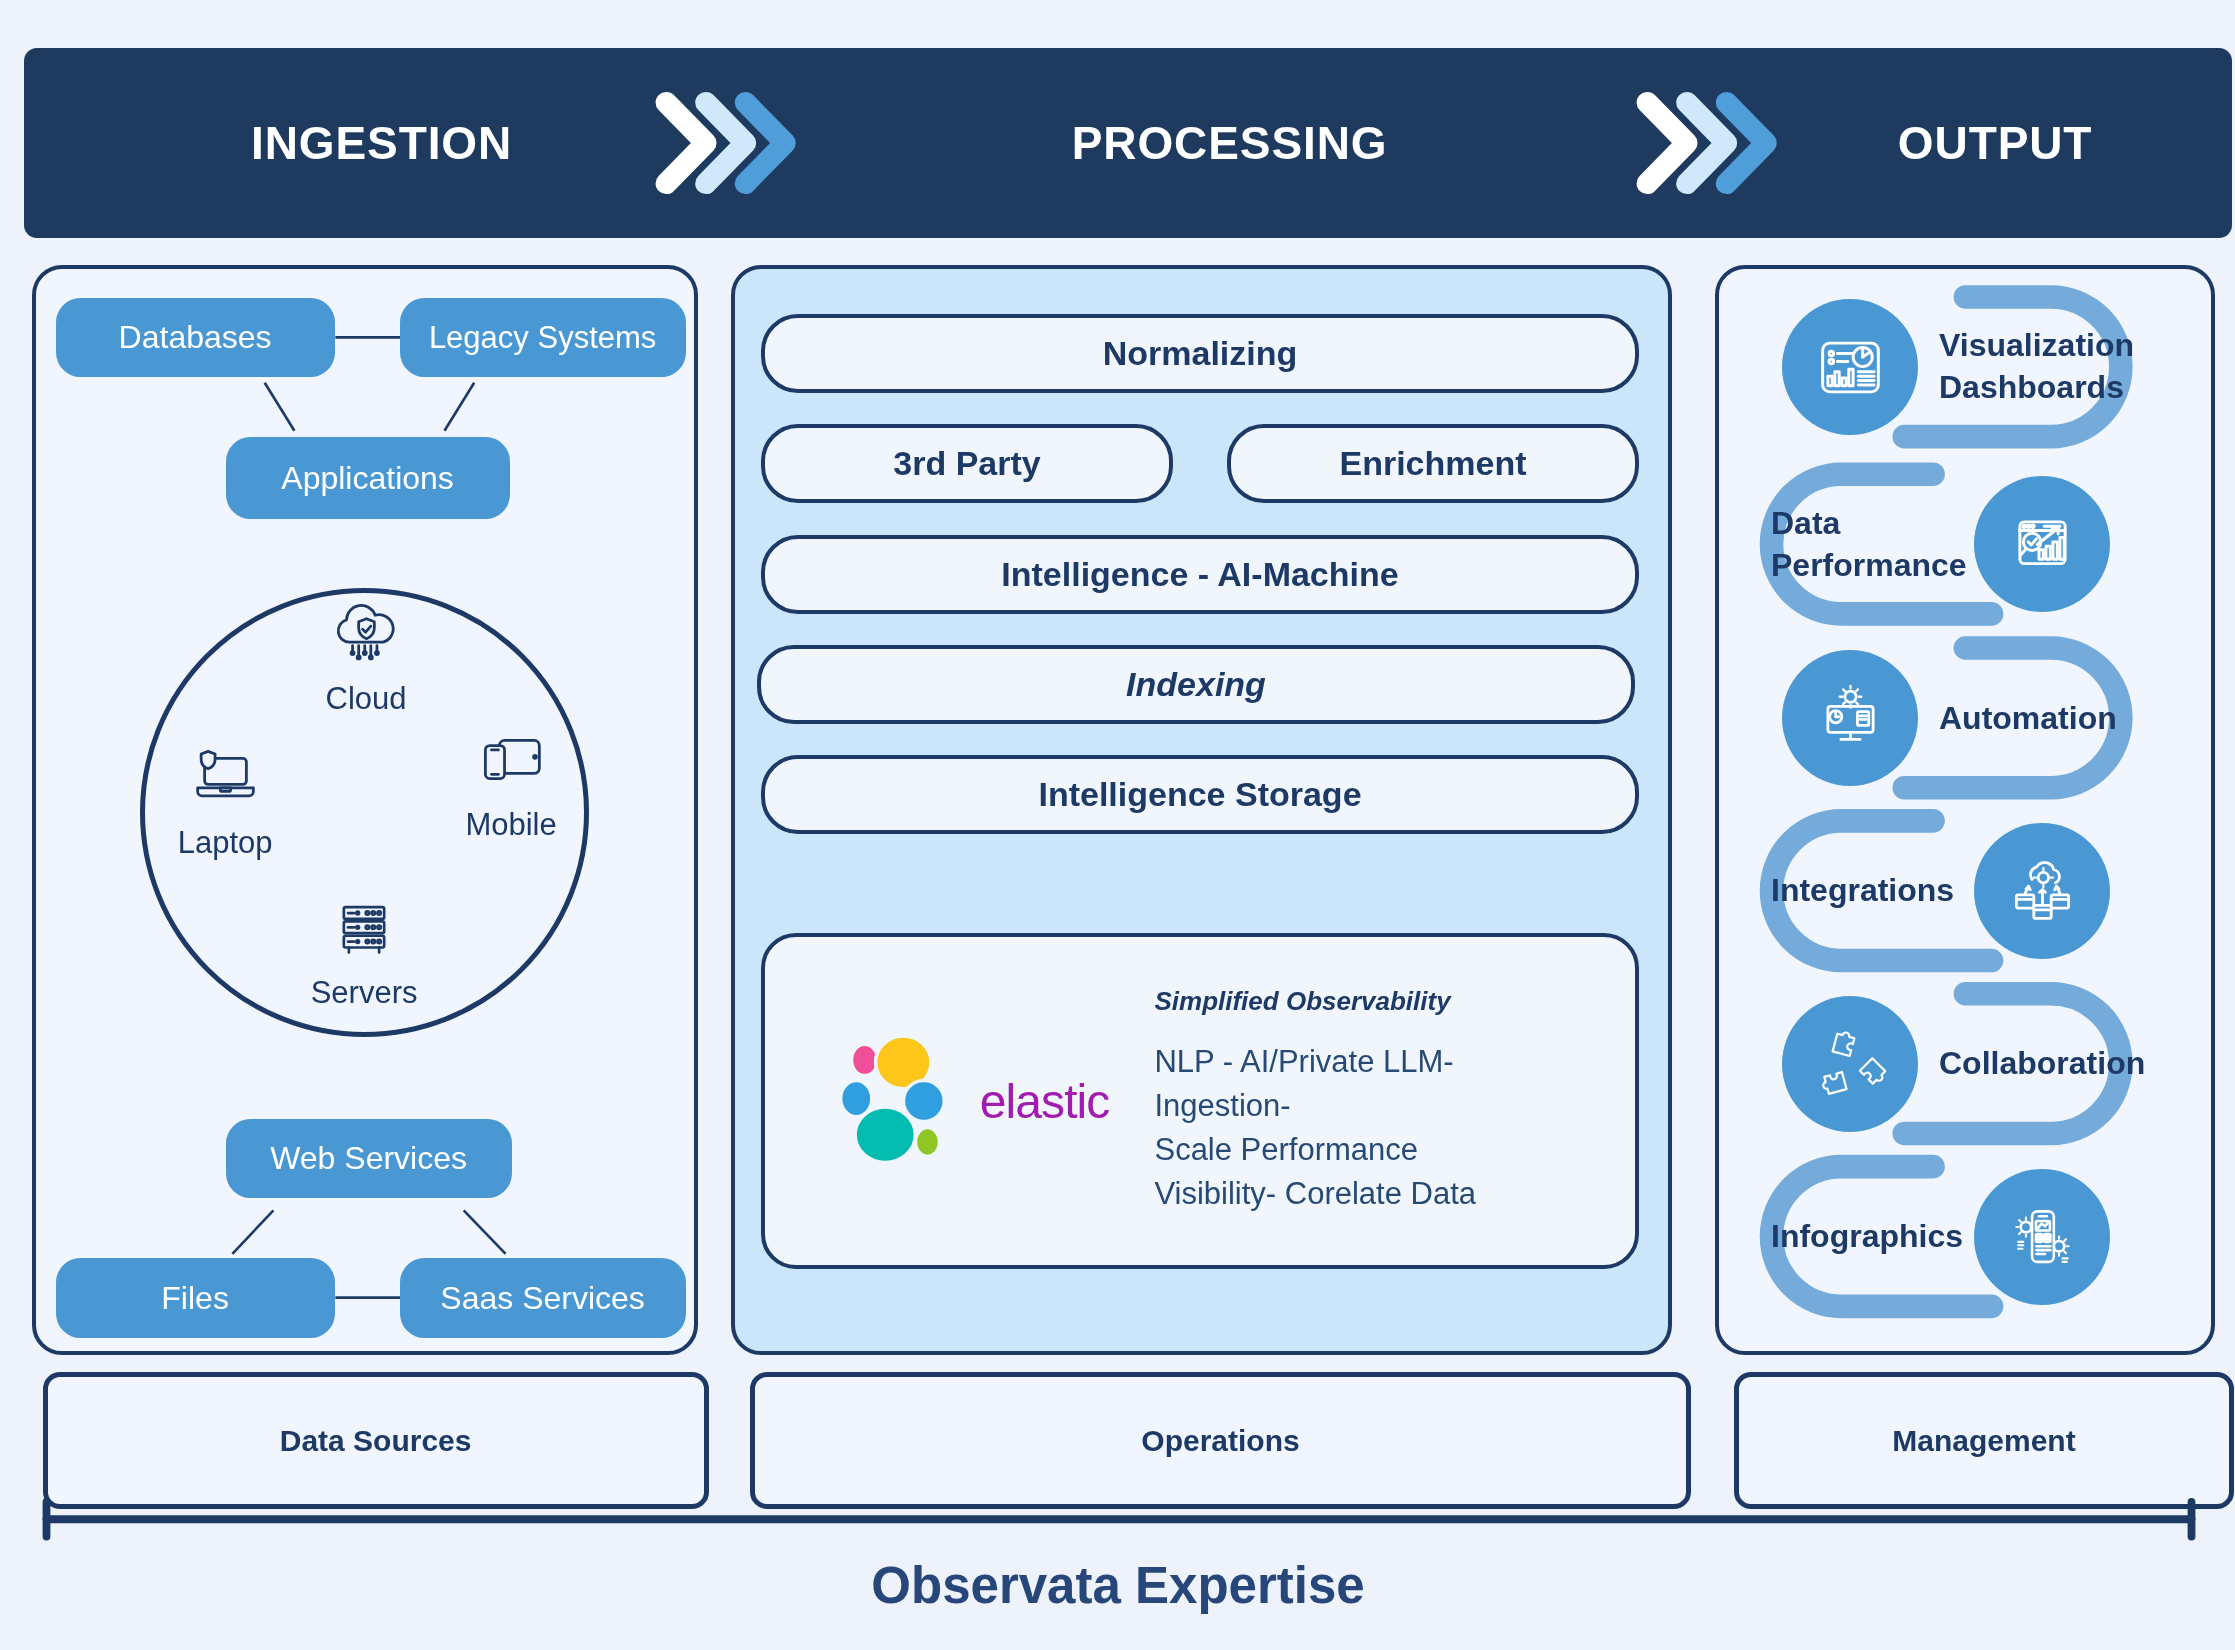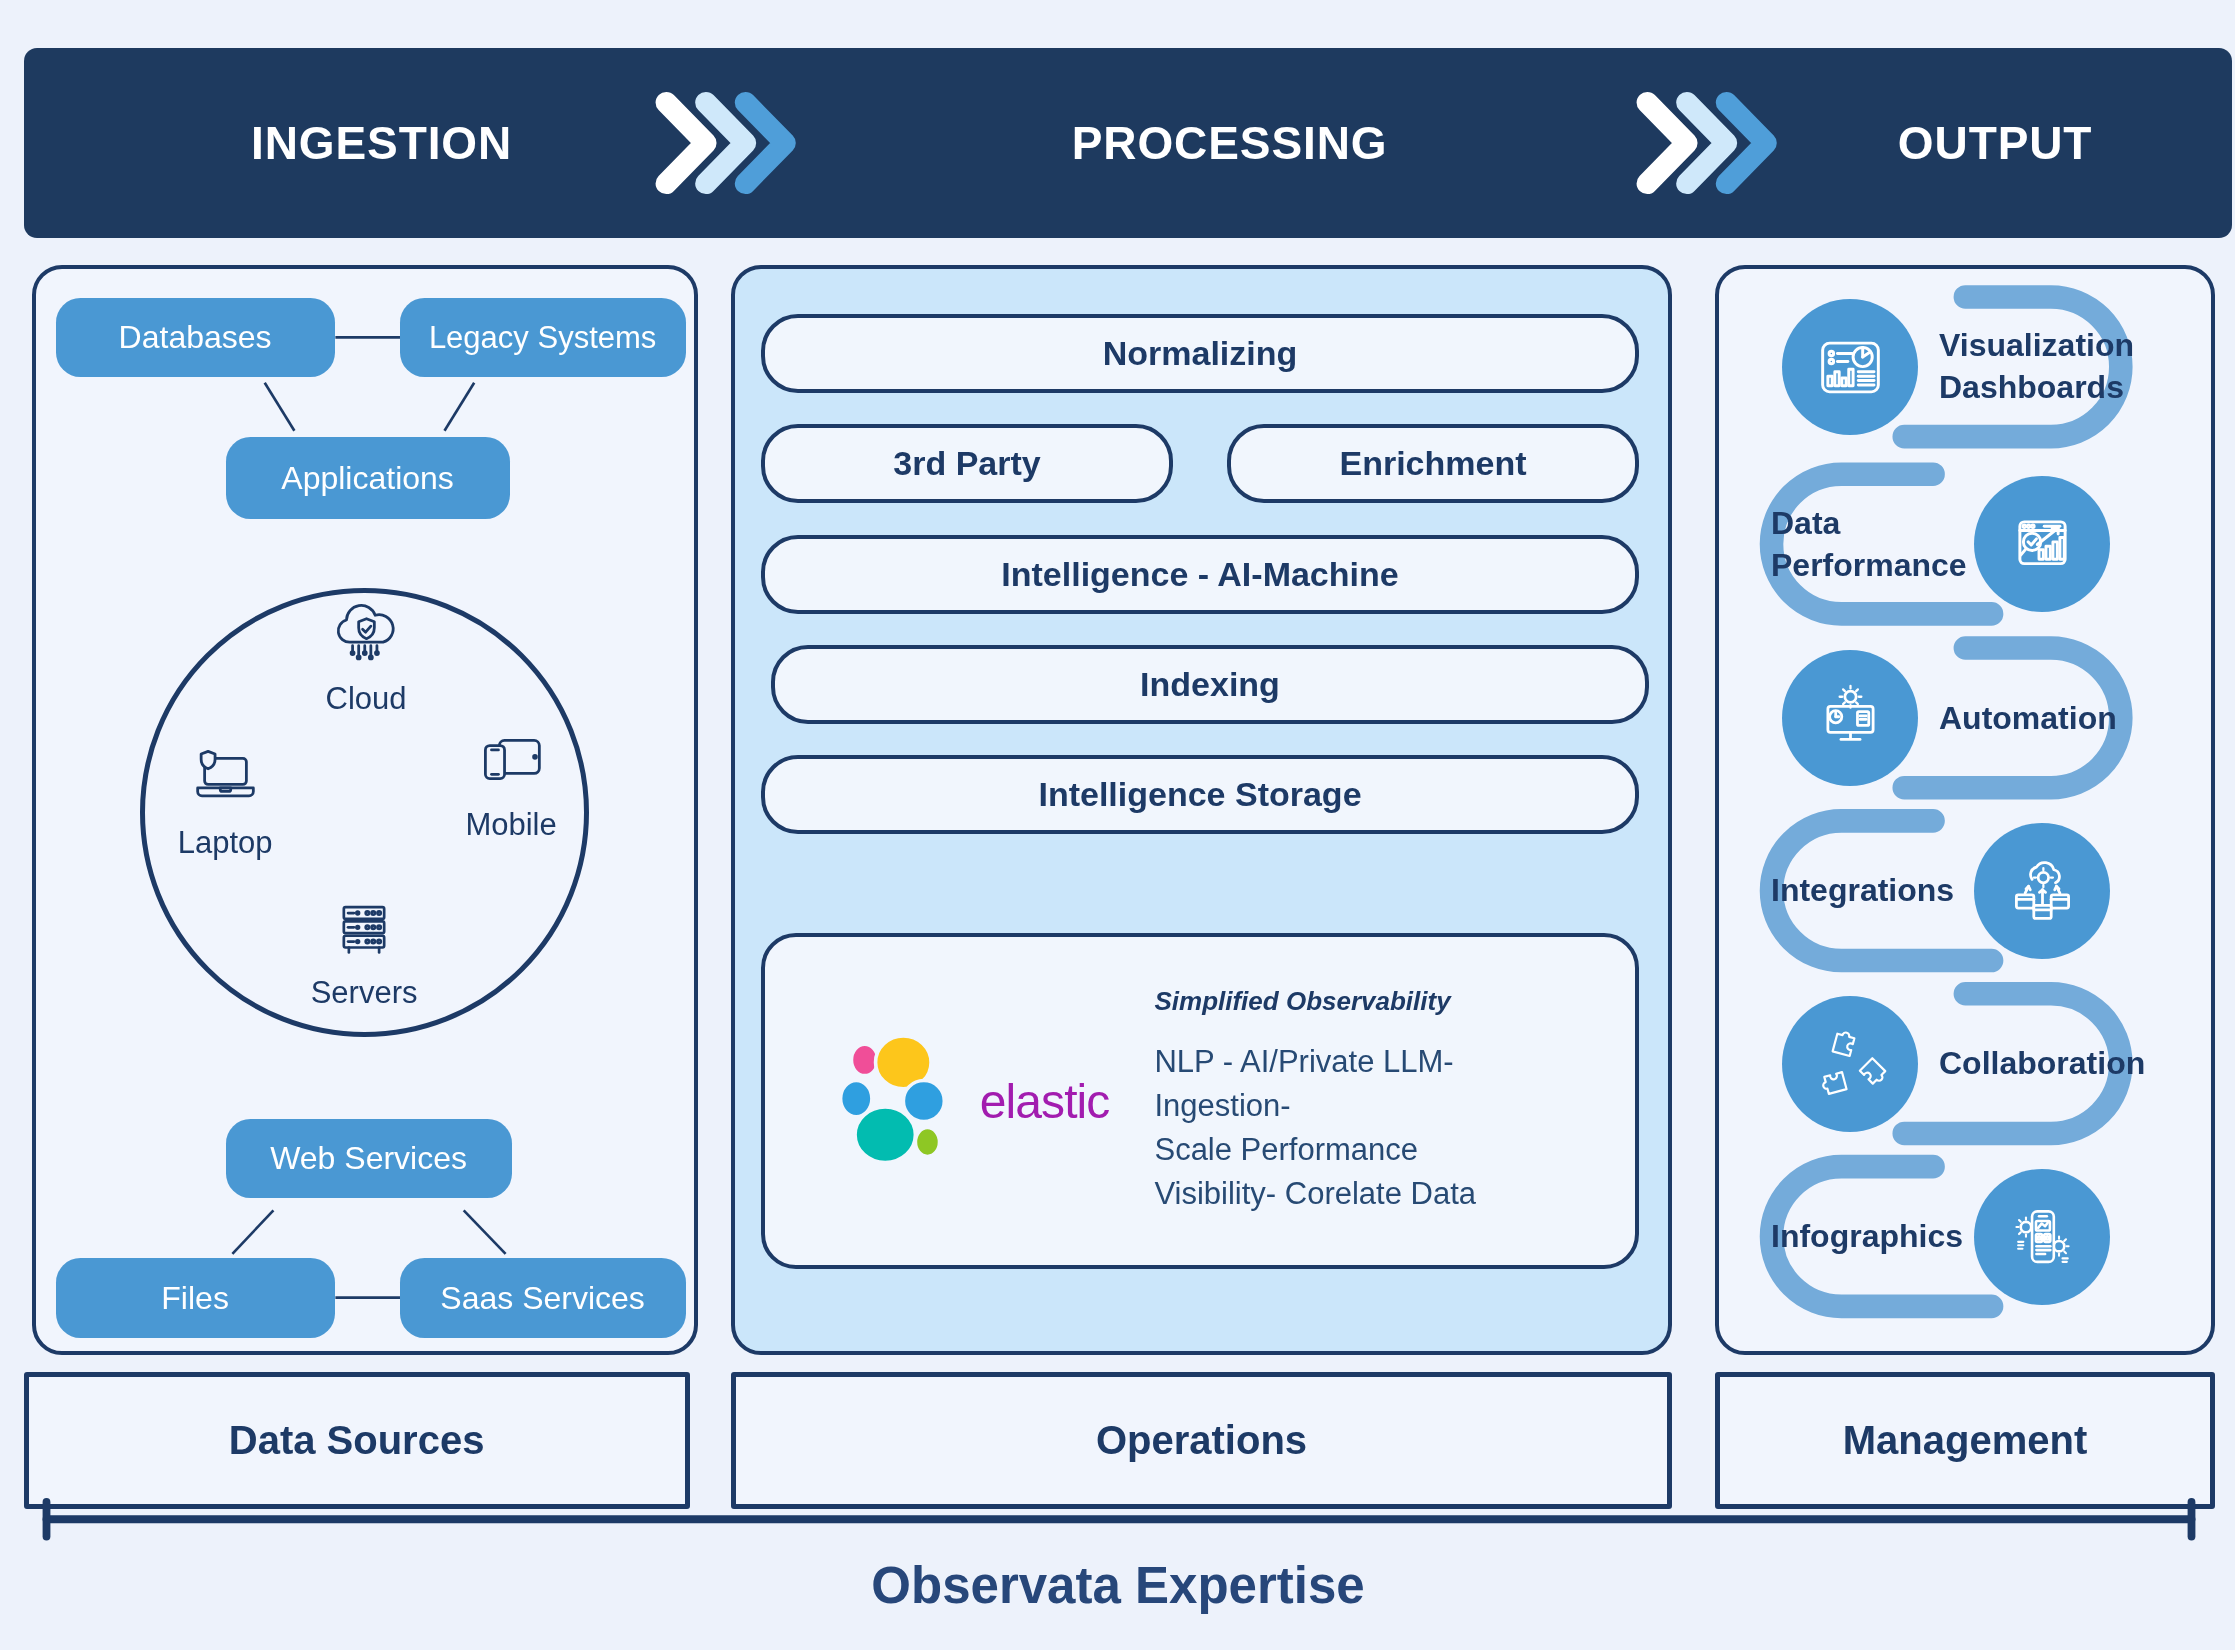--- a/index.html
+++ b/index.html
@@ -30,23 +30,23 @@
   .elastic-brand{display:flex;align-items:center;gap:15.7px;margin-left:68px;}
   .elastic-word{font-size:48px;color:#a21caf;font-weight:500;letter-spacing:-0.9px;}
   .elastic-text{margin-left:45px;width:411px;}
   .elastic-title{color:#1d3a66;font-size:26px;font-weight:700;margin-bottom:23px;font-style:italic;}
   .elastic-line{color:#274a74;font-size:31px;font-weight:500;line-height:1.42;}
   
   .ocircle{position:absolute;width:136px;height:136px;border-radius:50%;background:#4a98d3;display:flex;
            align-items:center;justify-content:center;}
   .olabel{position:absolute;color:#1d3a66;font-size:32px;font-weight:600;line-height:1.3;display:flex;align-items:center;}
   
-  .fbox{position:absolute;top:1372px;height:137px;background:#f1f5fd;border:5.2px solid #1d3a66;border-radius:3px;
+  .fbox{position:absolute;top:1372px;height:137px;background:#f1f5fd;border:5.2px solid #1d3a66;border-radius:17px;
         box-sizing:border-box;display:flex;align-items:center;justify-content:center;color:#1d3a66;
-        font-size:40px;font-weight:700;}
+        font-size:30px;font-weight:700;margin-left:19px;}
   .caption{position:absolute;left:0;top:1556px;width:100%;text-align:center;color:#27477a;
            font-size:51px;font-weight:800;}
   svg{display:block;}
 </style>
 </head>
 <body>
 
 <div class="page">
 
   <div class="hdr">
@@ -158,21 +158,21 @@
     <div class="bluepill" style="left:190px;top:850px;width:286px;height:79px;">Web Services</div>
     <div class="bluepill" style="left:20px;top:989px;width:279px;height:80px;">Files</div>
     <div class="bluepill" style="left:364px;top:989px;width:286px;height:80px;">Saas Services</div>
   </div>
 
   <div class="panel panel-mid" style="left:731px;width:941px;">
     <div class="steppill" style="left:26px;top:45px;width:878px;height:79px;">Normalizing</div>
     <div class="steppill" style="left:26px;top:155px;width:412px;height:79px;">3rd Party</div>
     <div class="steppill" style="left:492px;top:155px;width:412px;height:79px;">Enrichment</div>
     <div class="steppill" style="left:26px;top:266px;width:878px;height:79px;">Intelligence - AI-Machine</div>
-    <div class="steppill" style="left:36px;top:376px;width:878px;height:79px;">Indexing</div>
+    <div class="steppill" style="left:22px;top:376px;width:878px;height:79px;font-style:italic;">Indexing</div>
     <div class="steppill" style="left:26px;top:486px;width:878px;height:79px;">Intelligence Storage</div>
 
     <div class="elastic-box">
       <div class="elastic-brand">
         <svg width="131" height="140" viewBox="0 0 104 116">
           <g stroke="#f1f6fd" stroke-width="3">
             <ellipse cx="24" cy="24" rx="11" ry="13" fill="#f04e98"></ellipse>
             <ellipse cx="56" cy="26" rx="23" ry="22" fill="#fdc61b"></ellipse>
             <ellipse cx="17" cy="56" rx="13" ry="15" fill="#2f9fe0"></ellipse>
             <ellipse cx="73" cy="58" rx="17" ry="17" fill="#2f9fe0"></ellipse>

